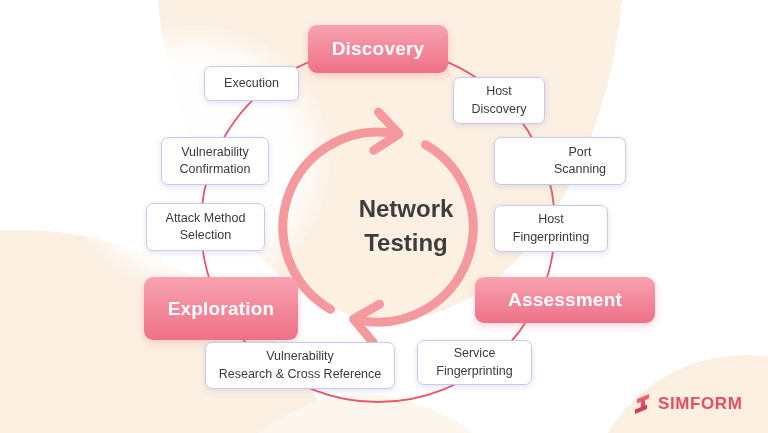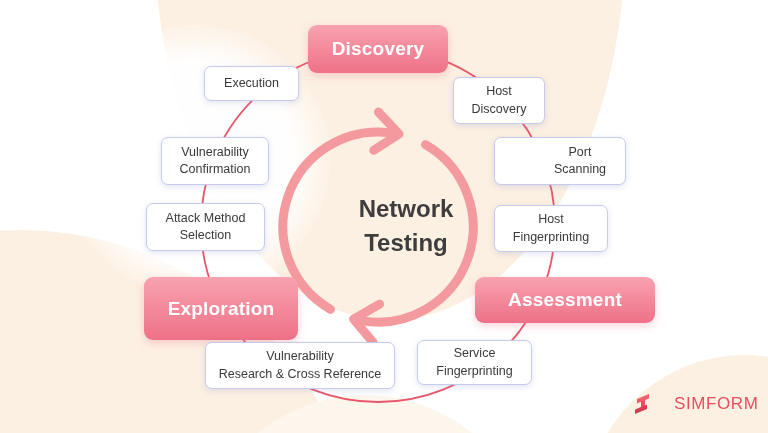--- a/index.html
+++ b/index.html
@@ -27,21 +27,21 @@
   .phase-badge{position:absolute;border-radius:9px;
     background:linear-gradient(180deg,#f8a2b0 0%,#ee7187 100%);
     box-shadow:0 3px 8px rgba(238,113,135,0.30);
     display:flex;align-items:center;justify-content:center;
     color:#ffffff;font-size:19px;font-weight:600;letter-spacing:0.2px;}
 
   .center-title{position:absolute;left:288px;top:192px;width:180px;text-align:center;
     font-size:24px;line-height:1.42;font-weight:600;color:#3d3d3d;white-space:pre-line;margin-left:28px;}
 
   .logo{position:absolute;left:630px;top:392px;display:flex;align-items:center;}
-  .logo-text{color:#e94e60;font-weight:400;font-size:17px;letter-spacing:0.6px;margin-left:20px;}
+  .logo-text{color:#e94e60;font-weight:700;font-size:17px;letter-spacing:0.6px;margin-left:4px;}
 </style>
 </head>
 <body>
 
 <div class="stage">
 
   <div class="blob blob-top"></div>
   <div class="blob blob-bottom-left"></div>
   <div class="blob blob-bottom-center"></div>
   <div class="blob blob-bottom-right"></div>

